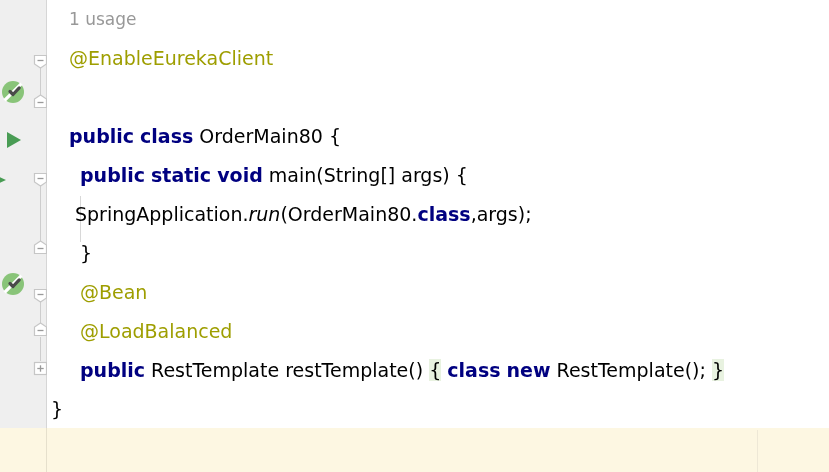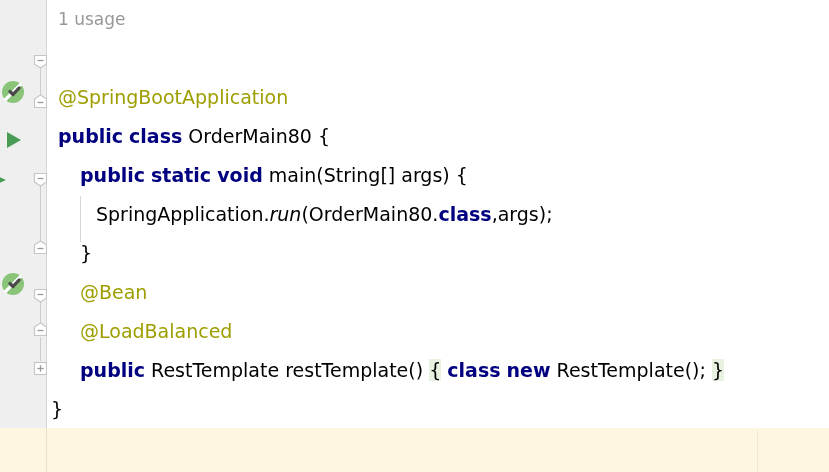--- a/index.html
+++ b/index.html
@@ -81,23 +81,23 @@
   .code-line {
     position: absolute;
     left: 0;
     height: 39px;
     line-height: 39px;
     white-space: pre;
     font-family: "DejaVu Sans", sans-serif;
     font-size: 19px;
     color: #000000;
   }
-  .indent1 { padding-left: 11px; }
+  .indent1 { padding-left: 22px; }
   .indent2 { padding-left: 33px; }
-  .indent3 { padding-left: 49px; }
+  .indent3 { padding-left: 28px; }
 
   
   .indent-guide {
     position: absolute;
     width: 1px;
     background: #d8d8d8;
   }
 
   
   .kw       { color: #000080; font-weight: bold; }
@@ -236,22 +236,22 @@
       <line x1="7.5" y1="4.3" x2="7.5" y2="10.7" stroke="#9a9a9a" stroke-width="1.3"></line>
     </svg>
   </div>
 
   <div class="editor">
 
     <div class="indent-guide" style="left:33px;top:196px;height:46px"></div>
 
     <div class="code-line indent1 hint" style="top:0px">1 usage</div>
 
-
-    <div class="code-line indent1 anno" style="top:78px">@SpringBootApplication</div>
+    <div class="code-line indent1 anno" style="top:39px">@EnableEurekaClient</div>
+
 
     <div class="code-line indent1" style="top:117px"><span class="kw">public</span><span> </span><span class="kw">class</span><span class="ident"> OrderMain80 {</span></div>
 
     <div class="code-line indent2" style="top:156px"><span class="kw">public</span><span> </span><span class="kw">static</span><span> </span><span class="kw">void</span><span class="ident"> main(String[] args) {</span></div>
 
     <div class="code-line indent3" style="top:195px"><span class="ident">SpringApplication.</span><span class="static-m">run</span><span class="ident">(OrderMain80.</span><span class="kw">class</span><span class="ident">,args);</span></div>
 
     <div class="code-line indent2" style="top:234px">}</div>
 
     <div class="code-line indent2 anno" style="top:312px">@LoadBalanced</div>

